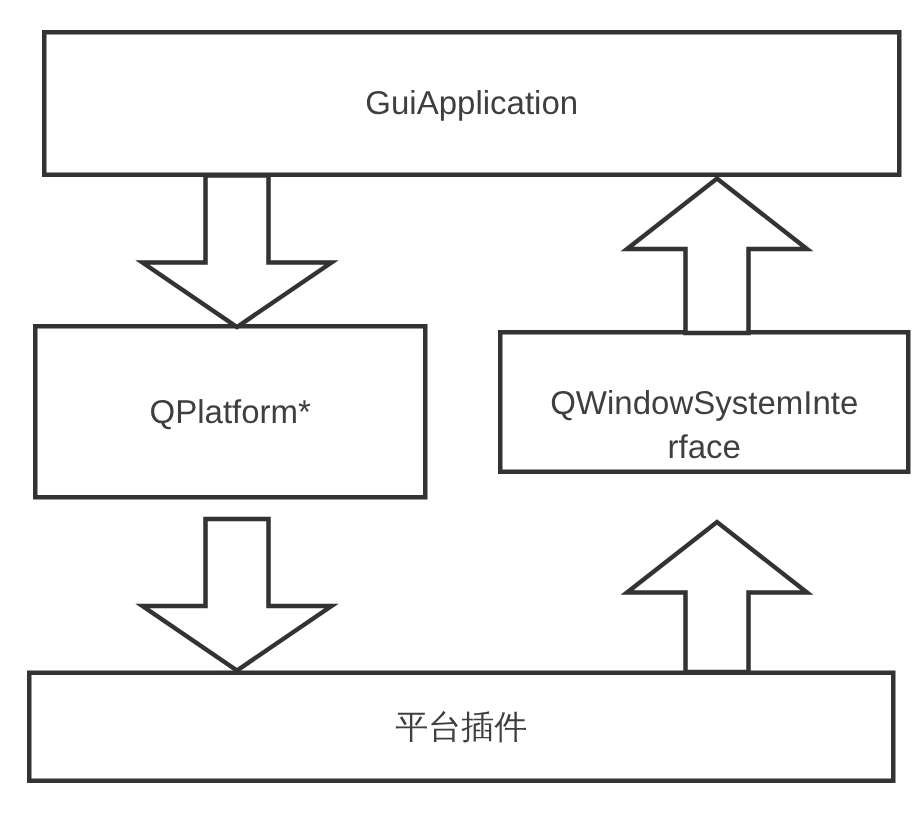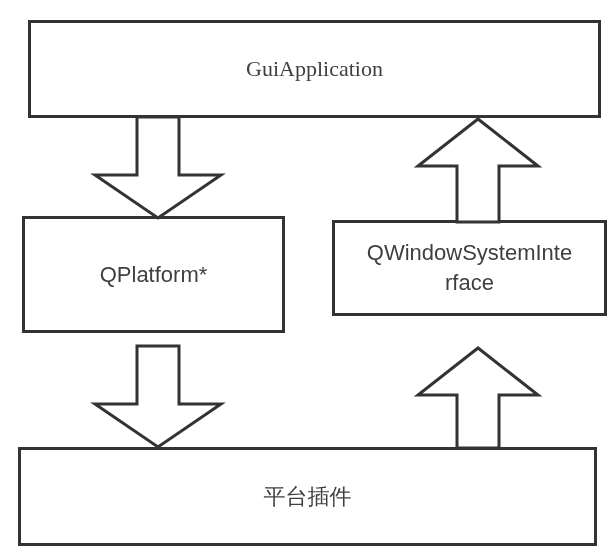--- a/index.html
+++ b/index.html
@@ -26,25 +26,25 @@
     border: 3px solid var(--line);
     background: var(--background);
     display: flex;
     align-items: center;
     justify-content: center;
     text-align: center;
     color: var(--text);
     font-size: 22px;
     line-height: 1.35;
   }
-  .node-gui      { left: 28px;  top: 20px;  width: 573px; height: 98px; font-family: Liberation Serif, serif; }
+  .node-gui      { left: 28px;  top: 20px;  width: 573px; height: 98px; }
   .node-qplat    { left: 22px;  top: 216px; width: 263px; height: 117px; }
   .node-qwsi     { left: 332px; top: 220px; width: 275px; height: 96px;
-                   padding: 0 30px; word-break: break-all; }
-  .node-plugin   { left: 18px;  top: 447px; width: 579px; height: 99px; justify-content: center; }
+                   padding: 0 30px; word-break: break-all; align-items: flex-end; }
+  .node-plugin   { left: 18px;  top: 447px; width: 579px; height: 75px; justify-content: center; }
   .arrow-layer {
     position: absolute;
     left: 0; top: 0;
     width: 611px; height: 559px;
     pointer-events: none;
   }
   .arrow-layer polygon {
     fill: var(--background);
     stroke: var(--line);
     stroke-width: 3;

